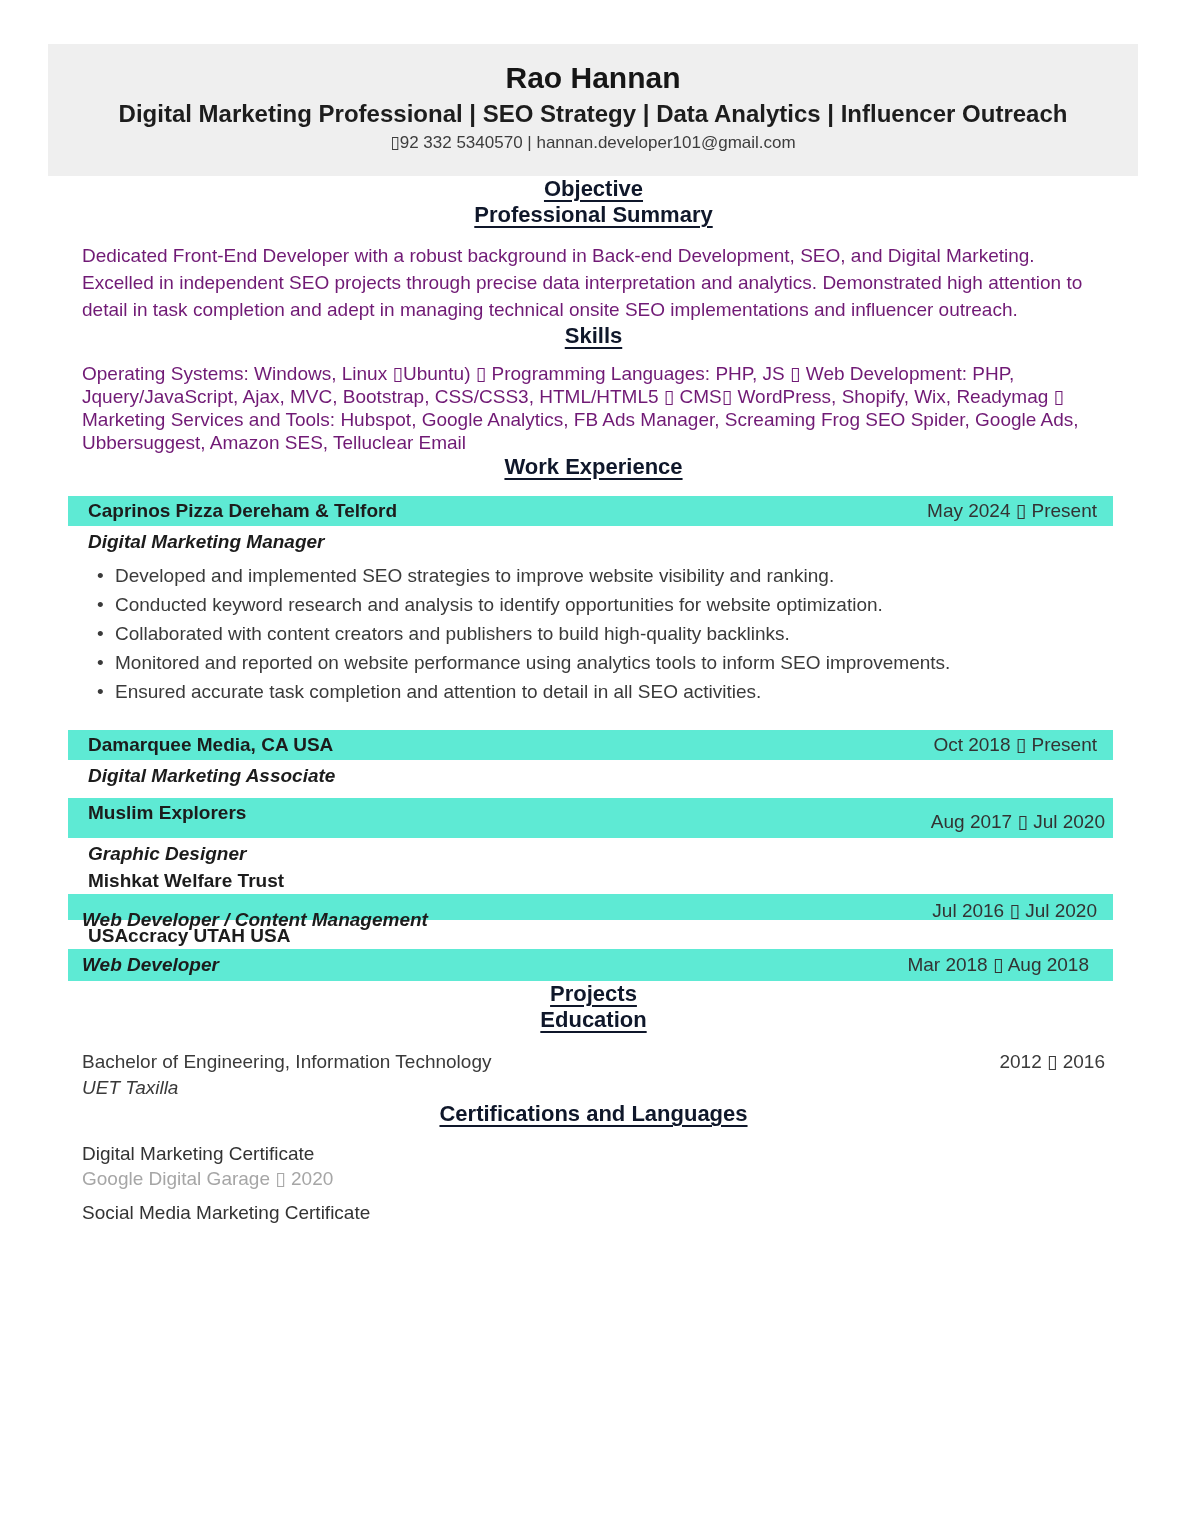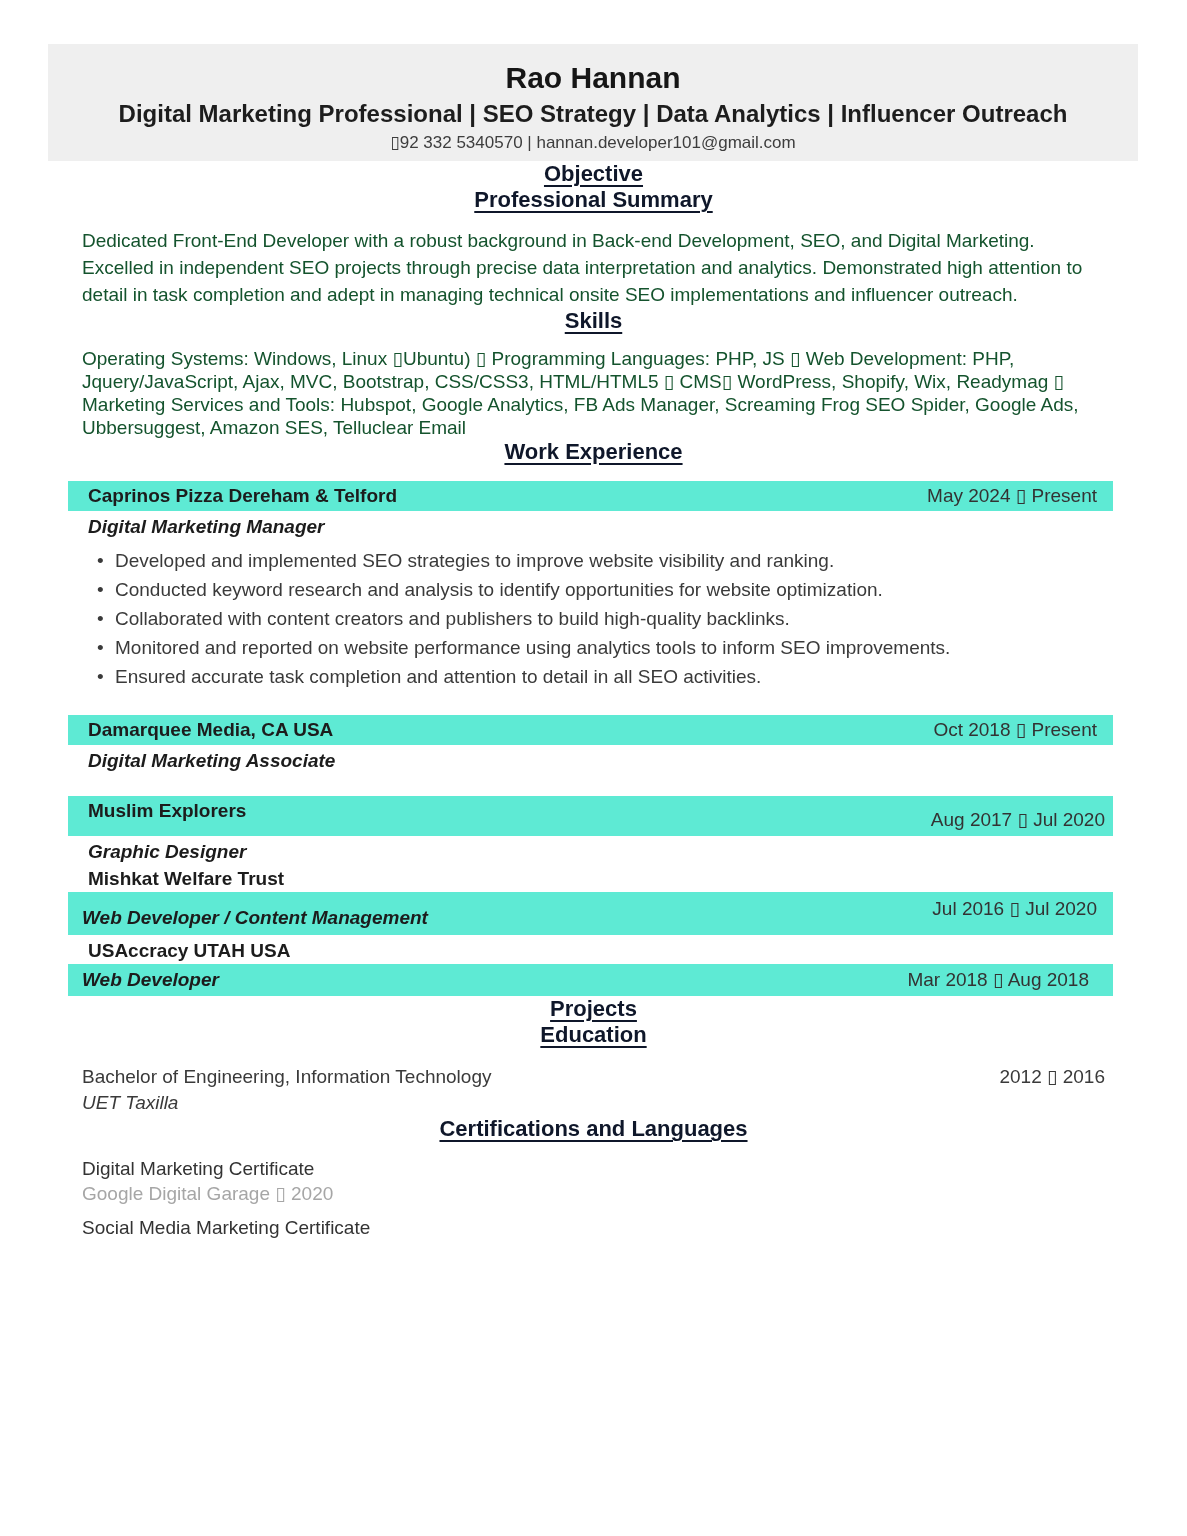--- a/index.html
+++ b/index.html
@@ -14,21 +14,21 @@
     margin: 0 auto;
     background: #ffffff;
     font-family: "Liberation Sans", "DejaVu Sans", sans-serif;
     color: #383838;
     overflow: hidden;
   }
   
   .header-band {
     margin: 44px 49px 0 48px;
     background: #efefef;
-    height: 117px;
+    height: 132px;
     text-align: center;
     padding-top: 14px;
     box-sizing: border-box;
   }
   .name {
     font-size: 30px;
     font-weight: 700;
     color: #161616;
     line-height: 40px;
   }
@@ -62,21 +62,21 @@
   .h-skills      { margin-top: 28px; }
   .h-work        { margin-top: 27px; }
   .h-projects    { margin-top: 56px; }
   .h-education   { margin-top: 28px; }
   .h-certs       { margin-top: 28px; }
 
   p.para {
     font-size: 19px;
     margin: 14px 0 0 0;
     line-height: 27px;
-    color: #14532d;
+    color: #701a75;
   }
   p.para.skills {
     margin-top: 13px;
     line-height: 23px;
   }
 
   
   .band {
     background: #5eead4;
     margin-left: -14px;
@@ -113,35 +113,35 @@
     color: #1c1c1c;
     margin: 3px 0 0 6px;
     line-height: 26px;
   }
   .job-caprinos .band, .job-damarquee .band { margin-top: 16px; }
   .job-damarquee .band { margin-top: 24px; }
 
   
   .band.tall {
     position: relative;
-    margin-top: 22px;
+    margin-top: 9px;
     height: 40px;
     padding: 2px 16px 0 20px;
   }
   .band.tall .dates {
     position: absolute;
     right: 8px;
     bottom: 5px;
   }
   .band.tall .company { line-height: 26px; }
 
   
   .band.title-band {
     position: relative;
-    height: 43px;
+    height: 26px;
     padding: 0 16px 0 14px;
   }
   .band.title-band .role {
     margin: 0;
     padding-top: 13px;
     line-height: 26px;
   }
   .band.title-band .dates {
     position: absolute;
     right: 16px;

